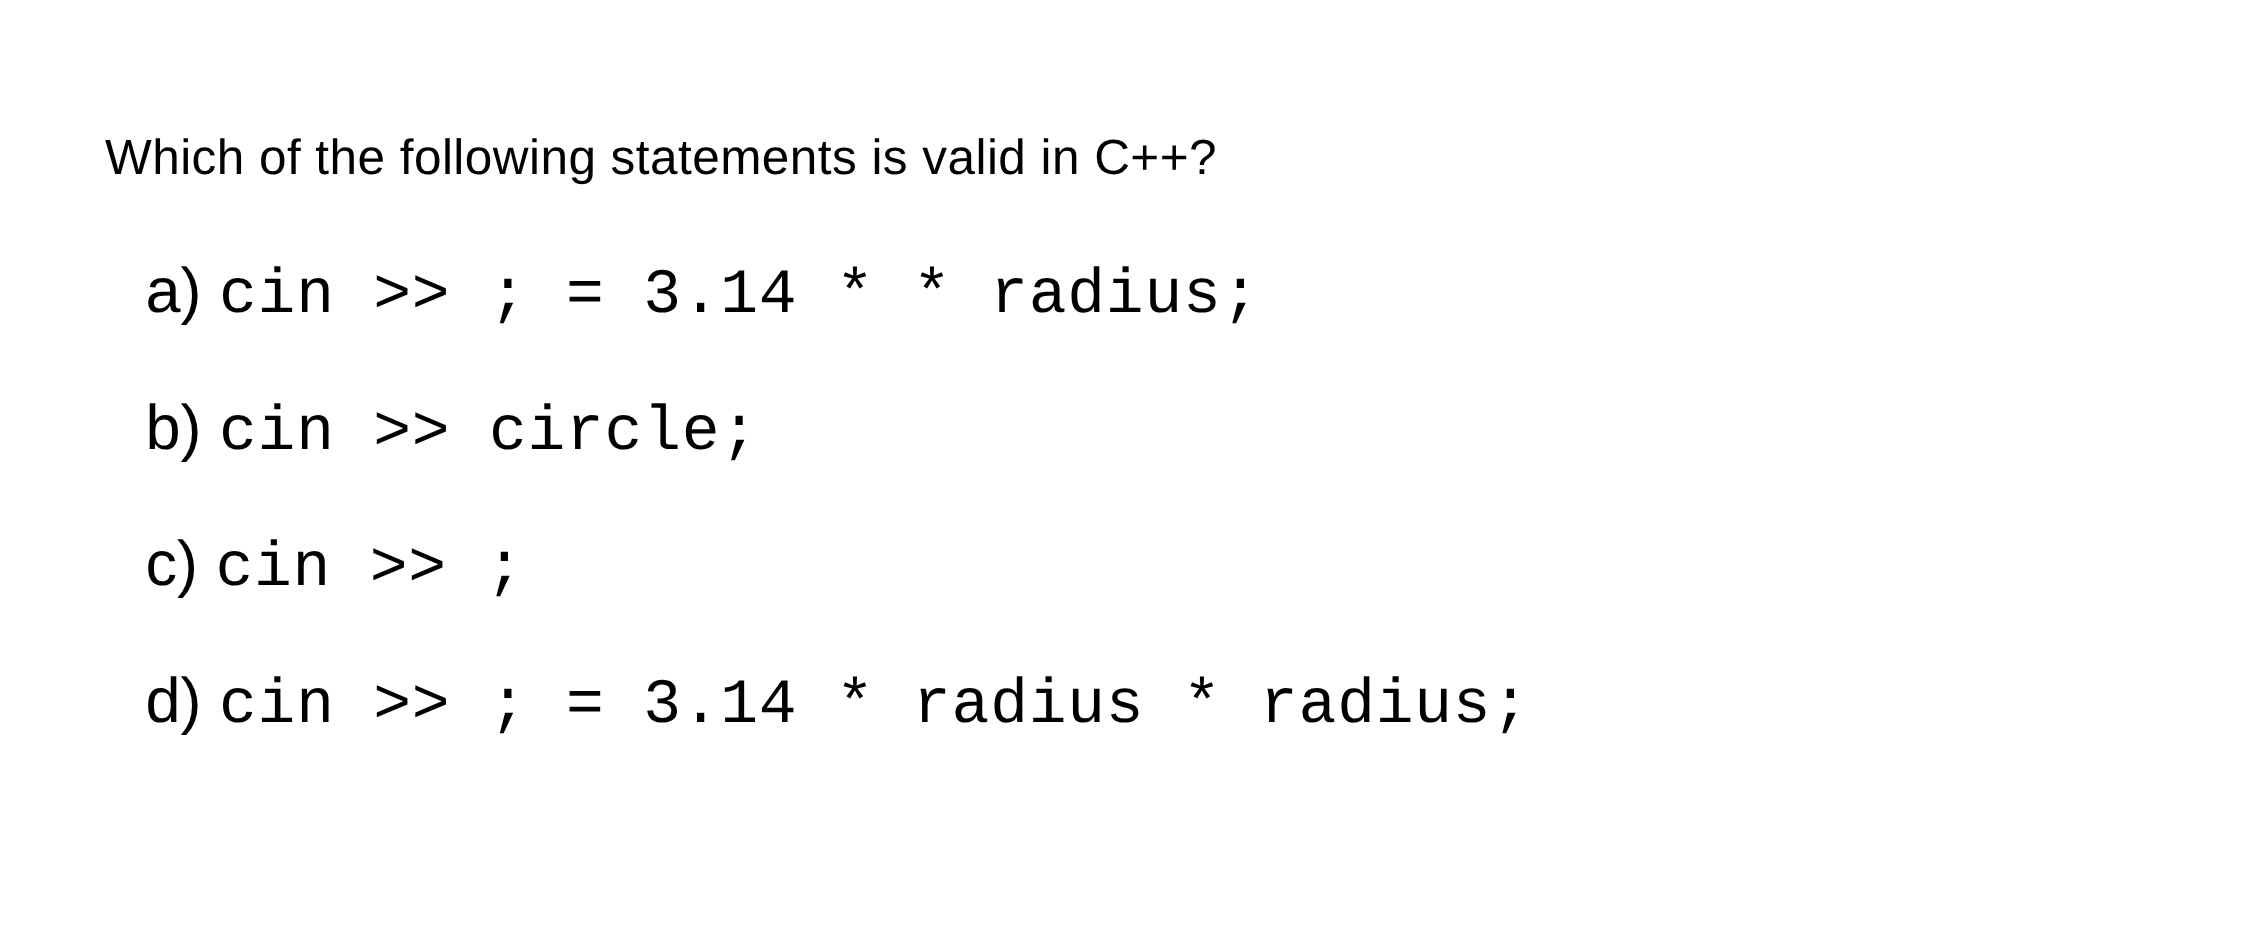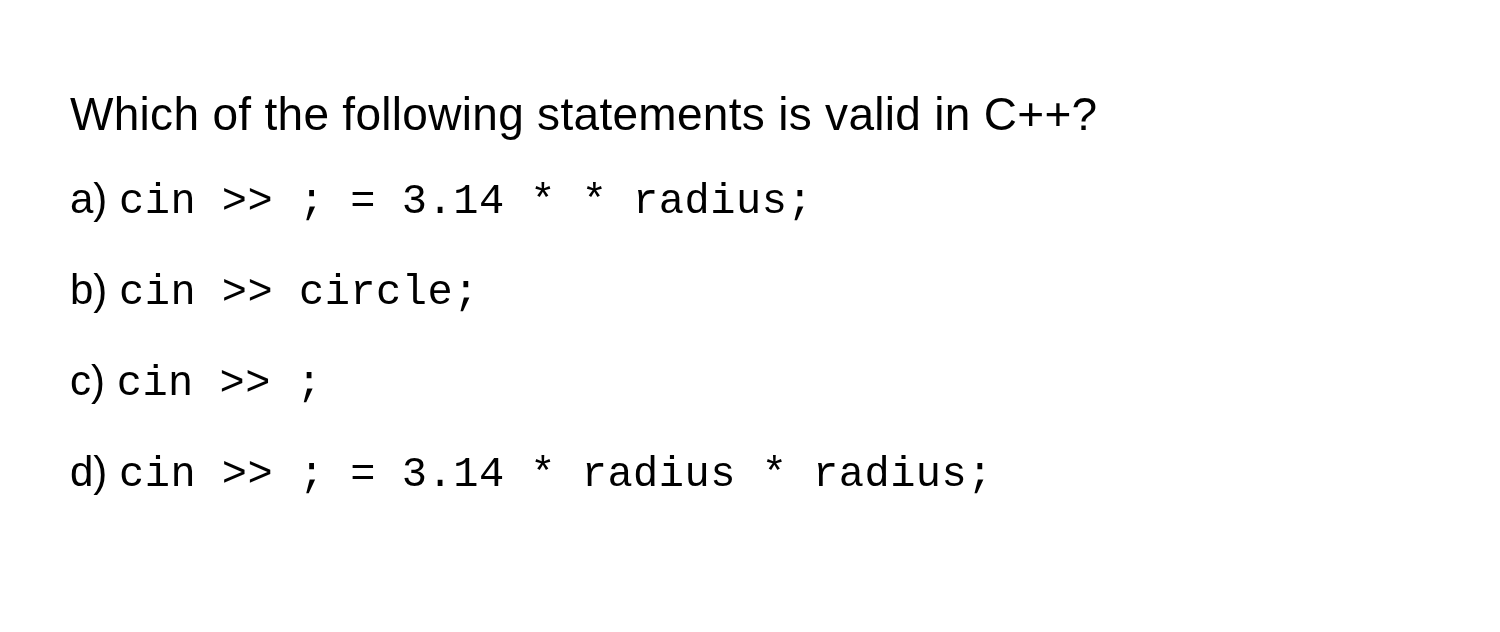--- a/index.html
+++ b/index.html
@@ -9,29 +9,30 @@
     }
     body {
       width: 1500px;
       height: 632px;
       background: #ffffff;
       font-family: Arial, Helvetica, sans-serif;
       color: #000000;
       padding: 80px 70px;
     }
     .question {
-      font-size: 46px;
+      font-size: 33px;
       line-height: 1.5;
-      margin-bottom: 18px;
+      margin-bottom: 32px;
       letter-spacing: 0.3px;
     }
     .option {
       font-size: 42px;
       line-height: 1.5;
       margin-bottom: 24px;
+      margin-left: 27px;
     }
     .option-label {
       font-family: Arial, Helvetica, sans-serif;
     }
     .code {
       font-family: "Courier New", Courier, monospace;
       letter-spacing: 0.5px;
     }
   </style>
 </head>

